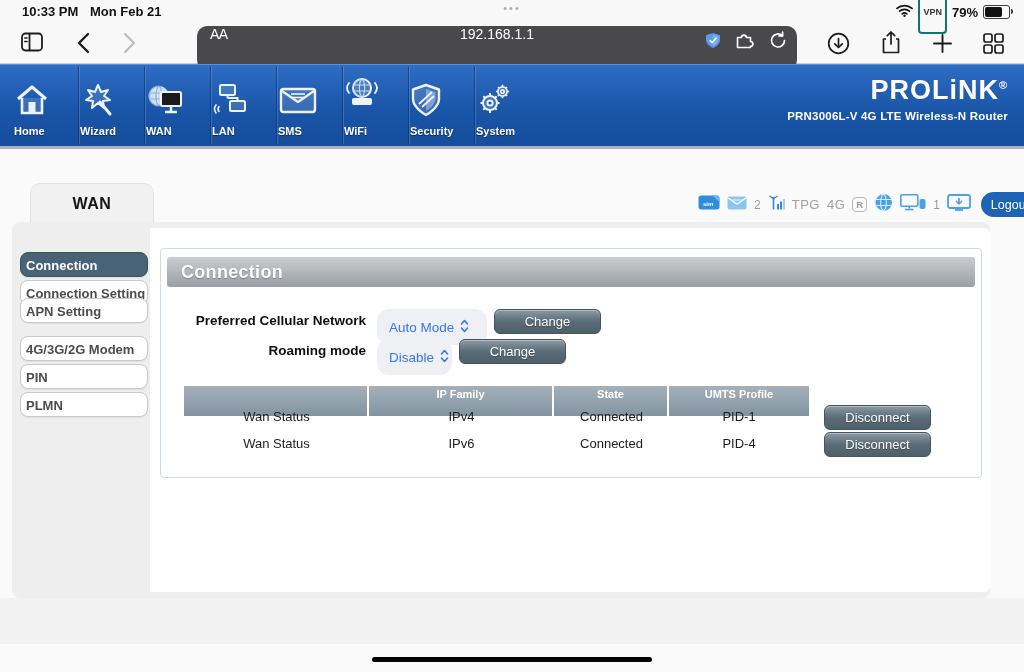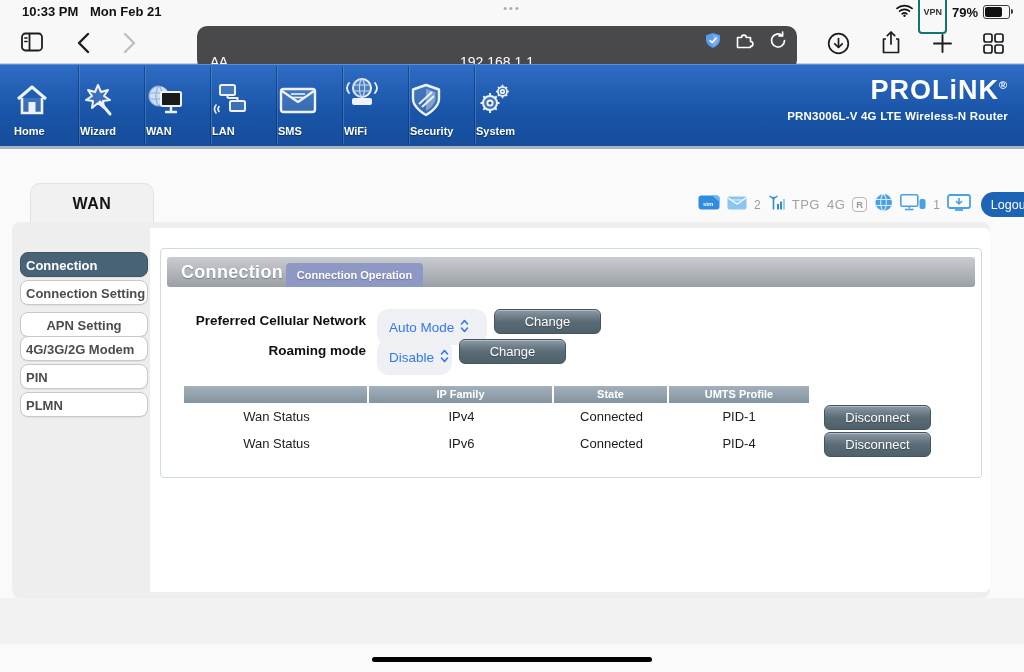--- a/index.html
+++ b/index.html
@@ -13,21 +13,21 @@
   .sb-date{left:90px;top:4px;font-size:13px;font-weight:bold;color:#111;}
   .sb-grabber{left:0;top:2px;width:1024px;text-align:center;font-size:11px;color:#a9a9ab;letter-spacing:2px;}
   .sb-right{right:14px;top:3px;display:flex;align-items:center;gap:5px;height:18px;}
   .vpn-badge{border:2px solid #0f766e;border-radius:4px;font-size:9px;font-weight:bold;color:#333;padding:14px 3px;line-height:12px;}
   .sb-pct{font-size:13px;font-weight:bold;color:#111;}
   .battery{position:relative;width:25px;height:12px;border:1px solid #3a3a3c;border-radius:3px;}
   .battery i{position:absolute;left:1px;top:1px;bottom:1px;width:17px;background:#111;border-radius:2px;}
   .battery u{position:absolute;right:-4px;top:3px;width:2px;height:5px;background:#3a3a3c;border-radius:0 2px 2px 0;}
 
   .tool-btn{width:26px;height:26px;display:flex;align-items:center;justify-content:center;}
-  .addr{left:197px;top:26px;width:600px;height:44px;background:#49494b;border-radius:10px;color:#fff;display:flex;align-items:flex-end;}
+  .addr{left:197px;top:26px;width:600px;height:44px;background:#49494b;border-radius:10px;color:#fff;display:flex;align-items:flex-start;}
   .addr .aa{margin-left:13px;font-size:14px;letter-spacing:-.5px;}
   .addr .url{position:absolute;left:0;width:100%;text-align:center;font-size:14px;}
   .addr-icons{position:absolute;right:10px;top:0;height:32px;display:flex;align-items:center;gap:13px;}
 
   
   .bluenav{left:0;top:64px;width:1024px;height:82px;background:linear-gradient(#2e6dc4,#1a55a8 55%,#164d9c);border-top:1px solid #5d8fd4;}
   .bluenav-strip{left:0;top:146px;width:1024px;height:3px;background:#aab4c0;}
   .nav-item{top:66px;width:65px;height:78px;display:flex;flex-direction:column;align-items:flex-start;justify-content:flex-end;padding-bottom:7px;box-sizing:border-box;border-right:1px solid rgba(10,48,100,.55);box-shadow:1px 0 0 rgba(120,165,225,.35);}
   .nav-item .lbl{color:#fff;font-size:11px;font-weight:bold;text-shadow:0 1px 1px rgba(0,0,0,.5);margin-top:4px;}
   .brand{right:16px;top:72px;text-align:right;color:#fff;}
@@ -50,21 +50,21 @@
 
   .inner-box{left:10px;top:20px;width:820px;height:228px;border:1px solid #ccdbe6;border-radius:4px;background:#fff;}
   .band{left:6px;top:8px;width:808px;height:30px;border-radius:3px;background:linear-gradient(#c9ccd0,#9aa0a6);}
   .band .title{position:absolute;left:14px;top:0;line-height:30px;font-size:18px;font-weight:bold;color:#fff;text-shadow:0 1px 1px rgba(90,95,100,.6);letter-spacing:.3px;}
   .op-tab{position:absolute;left:119px;top:6px;width:137px;height:24px;background:#8e98c5;border-radius:4px 4px 0 0;color:#fff;font-size:11px;font-weight:bold;display:flex;align-items:center;justify-content:center;text-shadow:0 1px 1px rgba(0,0,0,.25);}
 
   .form-label{left:20px;width:185px;height:24px;line-height:24px;text-align:right;font-size:13.5px;font-weight:bold;color:#101010;}
   .ios-select{height:36px;background:#eef0f3;border-radius:12px;display:flex;align-items:center;gap:6px;padding:0 8px 0 12px;box-sizing:border-box;color:#3577f2;font-size:13.5px;}
   .btn-slate{height:23px;background:linear-gradient(#8c9aa4,#5a6c77 50%,#4e6069);border:1px solid #45555f;border-radius:6px;color:#fff;font-size:13px;display:flex;align-items:center;justify-content:center;box-shadow:inset 0 1px 0 rgba(255,255,255,.35);text-shadow:0 1px 1px rgba(0,0,0,.3);}
 
-  .tbl-head{left:23px;top:137px;display:flex;height:17px;justify-content:flex-end;}
+  .tbl-head{left:23px;top:137px;display:flex;height:30px;justify-content:flex-end;}
   .th{background:linear-gradient(#a4b0ba,#8294a0);border-right:2px solid #fff;color:#fff;font-size:11px;font-weight:bold;text-align:center;line-height:17px;box-sizing:border-box;}
   .tbl-row{left:23px;display:flex;height:27px;}
   .td{font-size:13px;color:#1c1c1c;text-align:center;line-height:27px;}
   .c1{width:185px;} .c2{width:185px;} .c3{width:115px;} .c4{width:140px;}
 
   .home-indicator{left:372px;top:657px;width:280px;height:5px;background:#000;border-radius:3px;}
   .below-panel{left:0;top:598px;width:1024px;height:46px;background:#f2f2f3;}
 </style>
 </head>
 <body>
@@ -293,31 +293,30 @@
           <path d="M12 4 v5 M9 7 l3 3 3-3" stroke="#4aa0e6" stroke-width="1.6" fill="none" stroke-linejoin="round"></path>
           <line x1="8" y1="16" x2="16" y2="16" stroke="#4aa0e6" stroke-width="1.8"></line>
         </svg></span>
     <span class="logout">Logout</span>
   </div>
 
   <div class="abs panel">
 
     <div class="abs side-item active" style="top:30px;">Connection</div>
     <div class="abs side-item" style="top:58px;text-align:right;">Connection Setting</div>
-    <div class="abs side-item" style="top:90px;text-align:center;">APN Setting</div>
+    <div class="abs side-item" style="top:76px;">APN Setting</div>
     <div class="abs side-item" style="top:114px;">4G/3G/2G Modem</div>
     <div class="abs side-item" style="top:142px;">PIN</div>
     <div class="abs side-item" style="top:170px;">PLMN</div>
 
     <div class="abs main-white">
       <div class="abs inner-box">
 
         <div class="abs band">
           <span class="title">Connection</span>
-          <span class="op-tab">Connection Operation</span>
         </div>
 
         <div class="abs form-label" style="top:60px;">Preferred Cellular Network</div>
         <div class="abs ios-select" style="left:216px;top:60px;width:110px;">
           <span>Auto Mode</span>
           <span><svg width="9" height="14" viewBox="0 0 9 14">
                 <polyline points="1.5,5 4.5,1.5 7.5,5" stroke="#3577f2" stroke-width="1.6" fill="none" stroke-linecap="round" stroke-linejoin="round"></polyline>
                 <polyline points="1.5,9 4.5,12.5 7.5,9" stroke="#3577f2" stroke-width="1.6" fill="none" stroke-linecap="round" stroke-linejoin="round"></polyline>
               </svg></span>
         </div>

